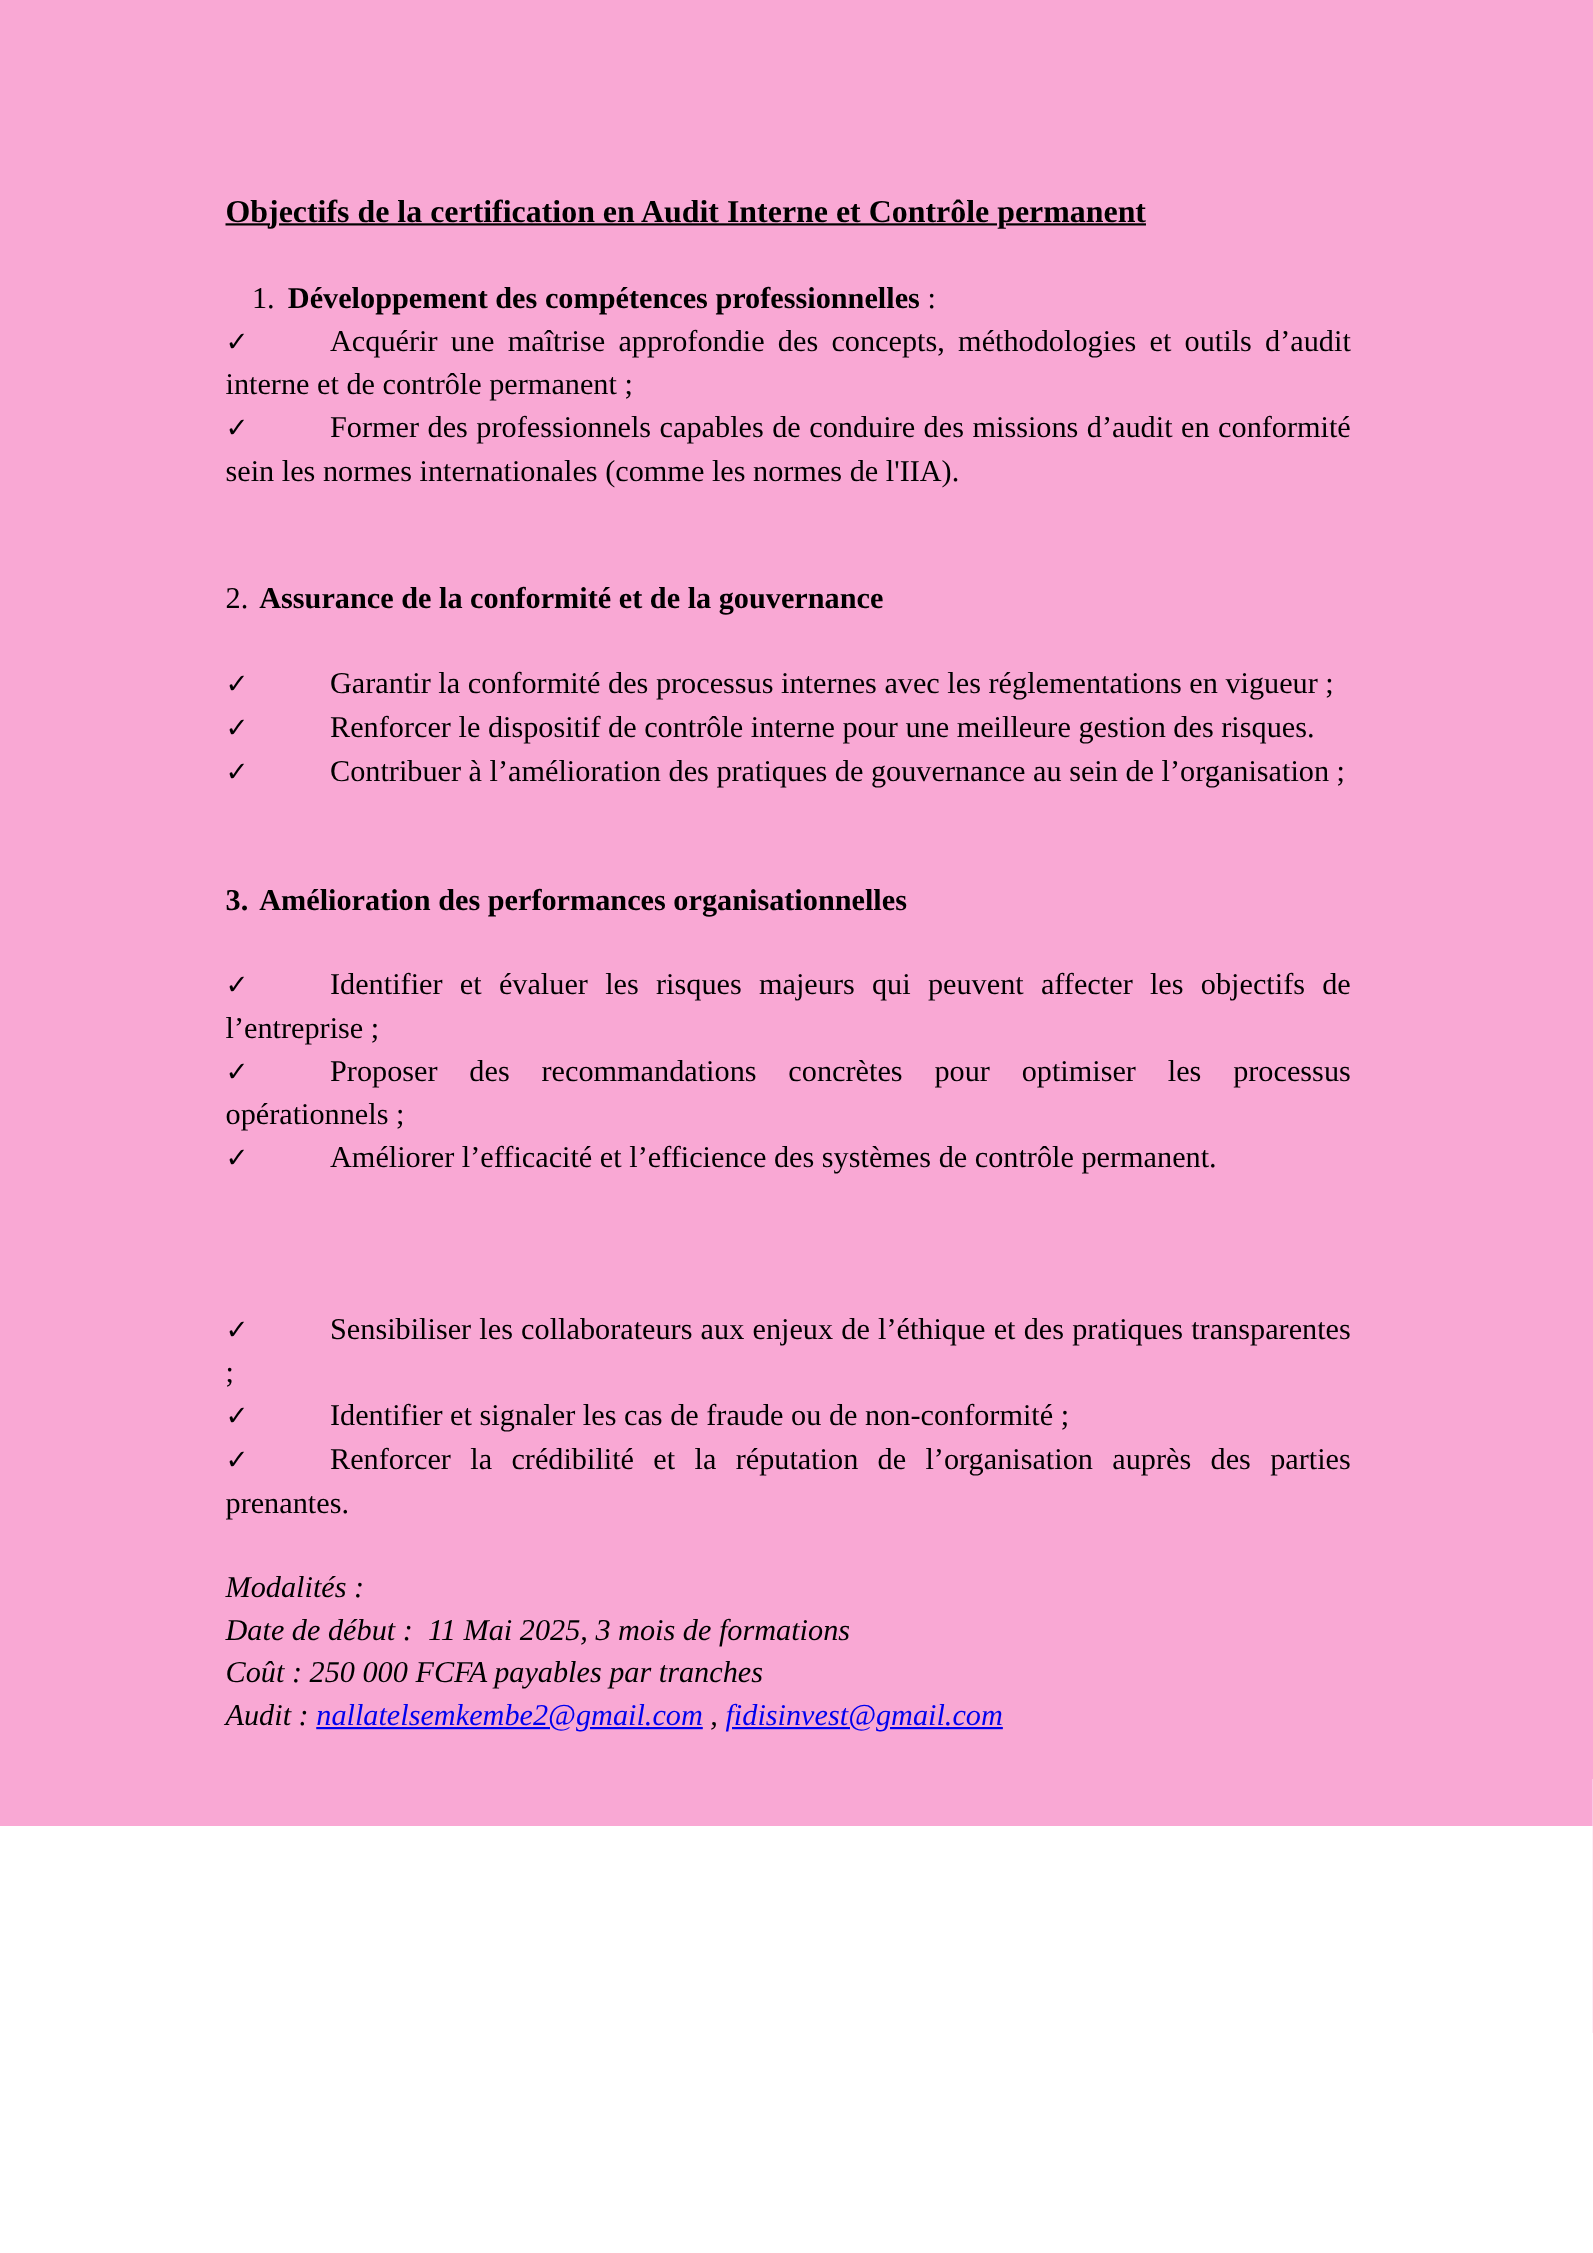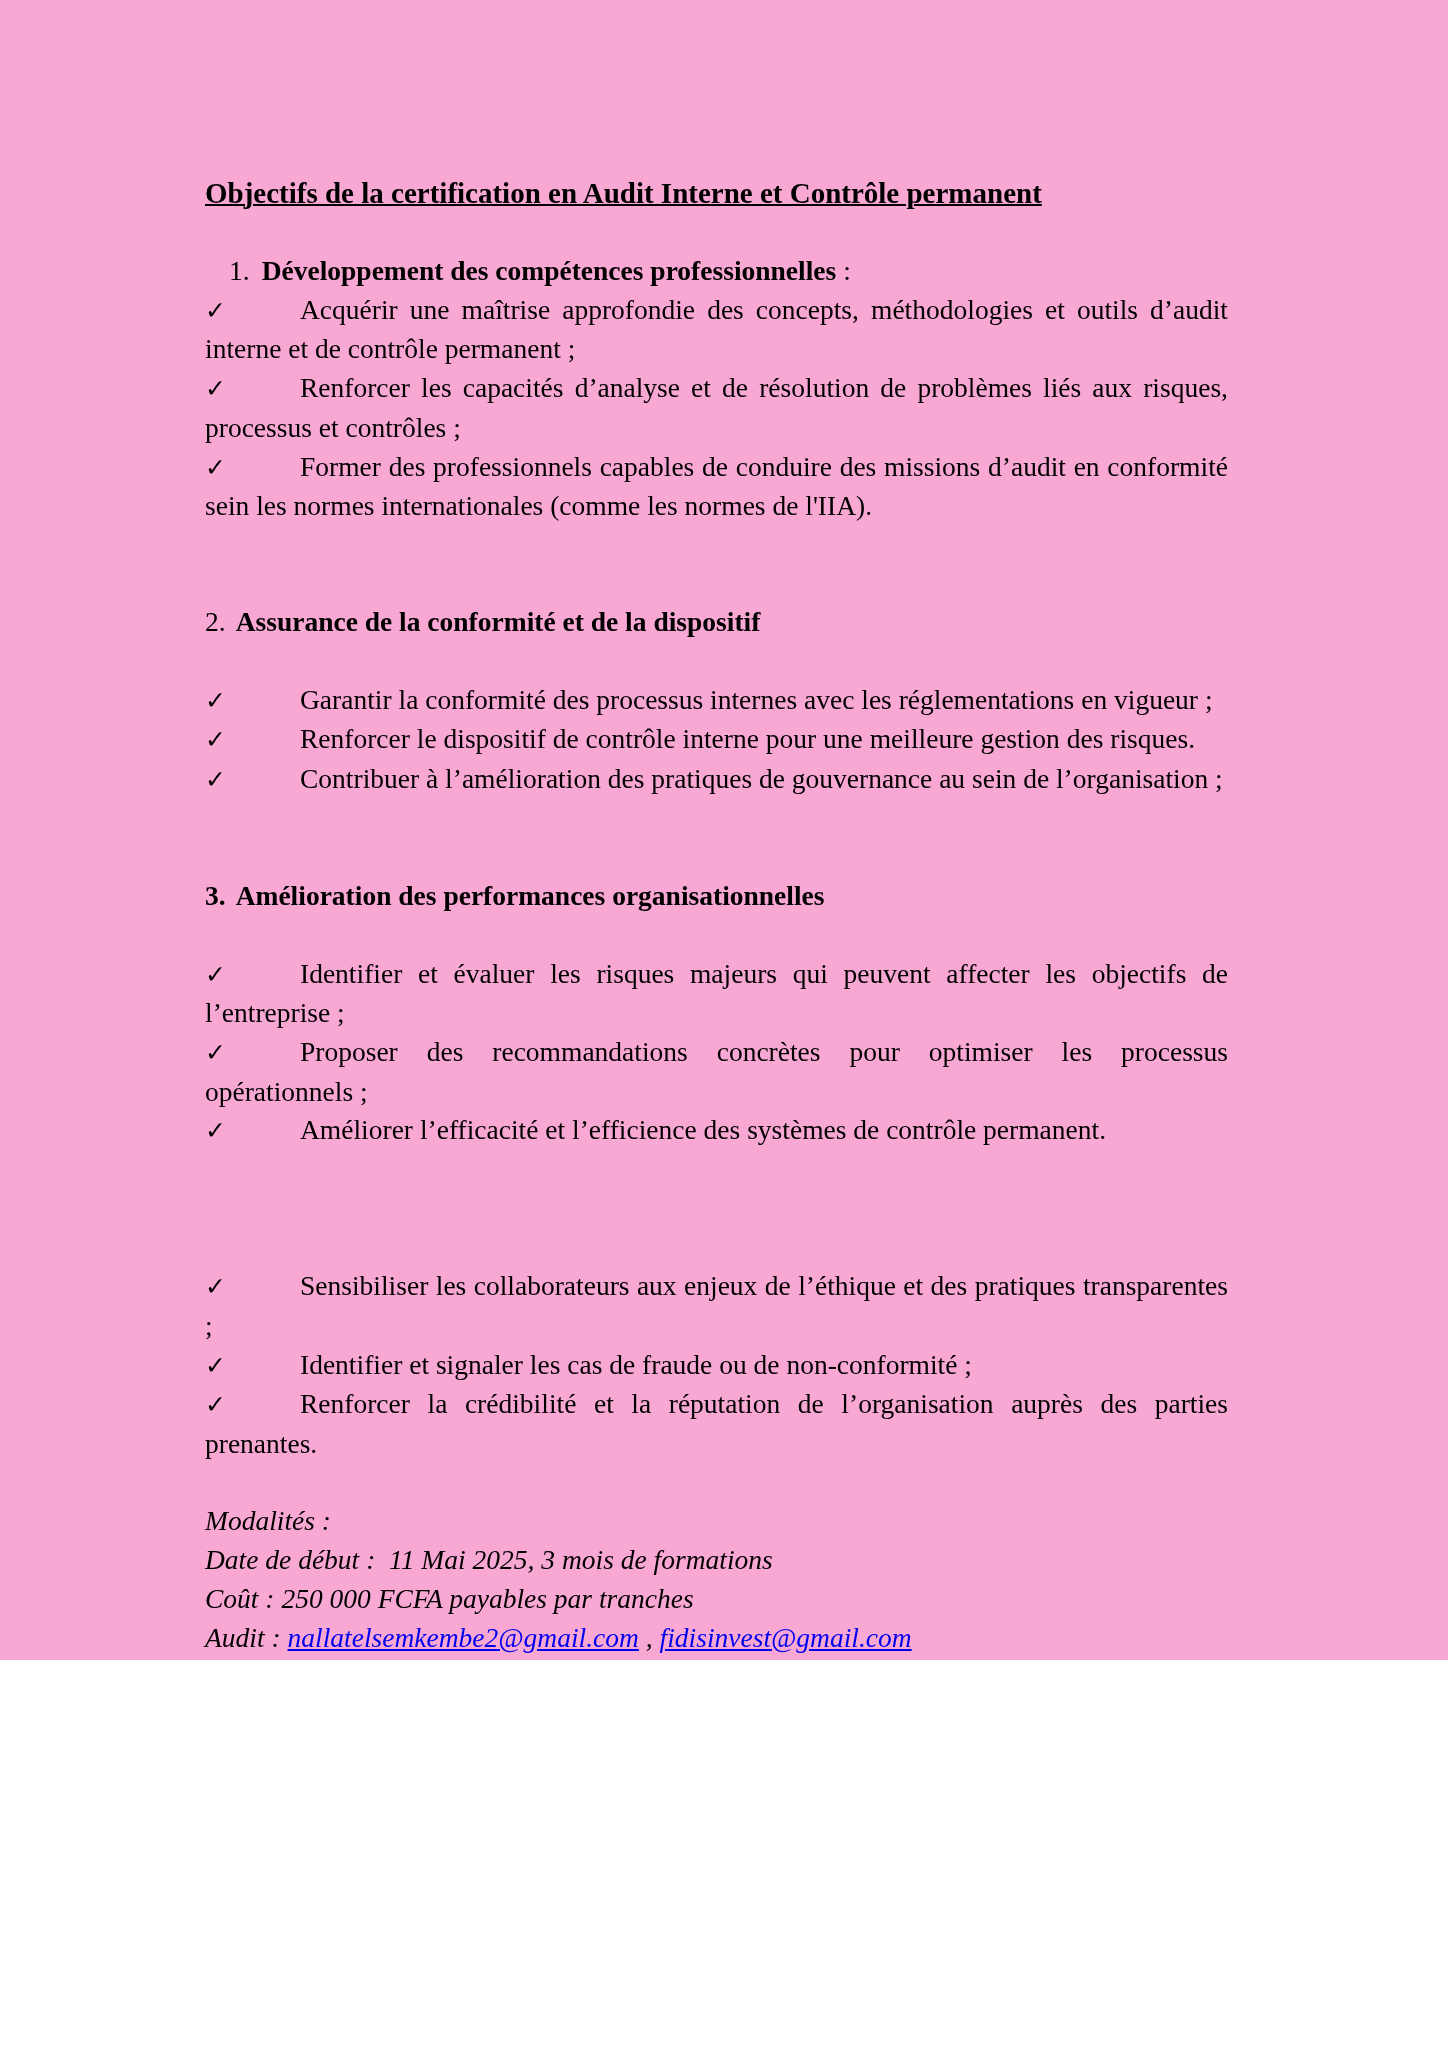--- a/index.html
+++ b/index.html
@@ -51,26 +51,25 @@
 <div class="page">
   <div class="content">
 
     <h1 class="title">Objectifs de la certification en Audit Interne et Contrôle permanent</h1>
 
     <div class="sp-title"></div>
 
     <p class="h1line"><span class="h1num">1.</span><span class="bold">Développement des compétences professionnelles</span><span class="normal"> :</span></p>
 
     <p class="bullet just"><span class="check">✓</span><span>Acquérir une maîtrise approfondie des concepts, méthodologies et outils d’audit interne et de contrôle permanent ;</span></p>
-    <p class="bullet just"><span class="check">✓</span><span>Renforcer les capacités d’analyse et de résolution de problèmes liés aux risques, processus et contrôles ;</span></p>
     <p class="bullet just"><span class="check">✓</span><span>Former des professionnels capables de conduire des missions d’audit en conformité sein les normes internationales (comme les normes de l'IIA).</span></p>
 
     <div class="sp2"></div>
 
-    <p><span class="hnum normal">2.</span><span class="bold">Assurance de la conformité et de la dispositif</span></p>
+    <p><span class="hnum normal">2.</span><span class="bold">Assurance de la conformité et de la gouvernance</span></p>
 
     <div class="sp1"></div>
 
     <p class="bullet just"><span class="check">✓</span><span>Garantir la conformité des processus internes avec les réglementations en vigueur ;</span></p>
     <p class="bullet just"><span class="check">✓</span><span>Renforcer le dispositif de contrôle interne pour une meilleure gestion des risques.</span></p>
     <p class="bullet just"><span class="check">✓</span><span>Contribuer à l’amélioration des pratiques de gouvernance au sein de l’organisation ;</span></p>
 
     <div class="sp2"></div>
 
     <p><span class="hnum bold">3.</span><span class="bold">Amélioration des performances organisationnelles</span></p>

